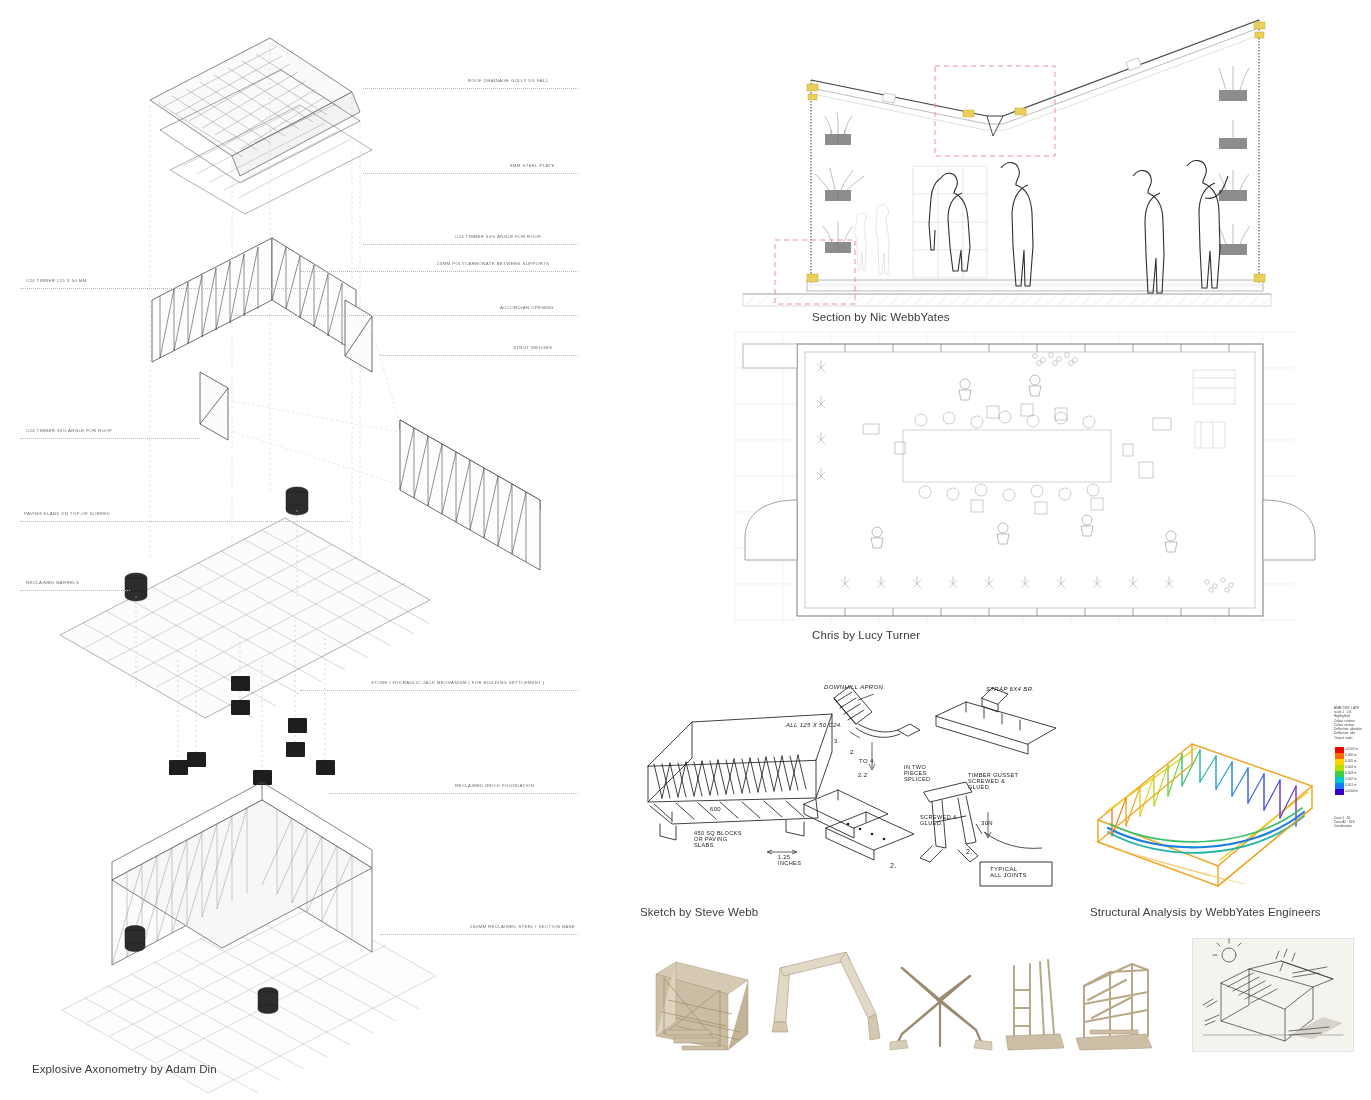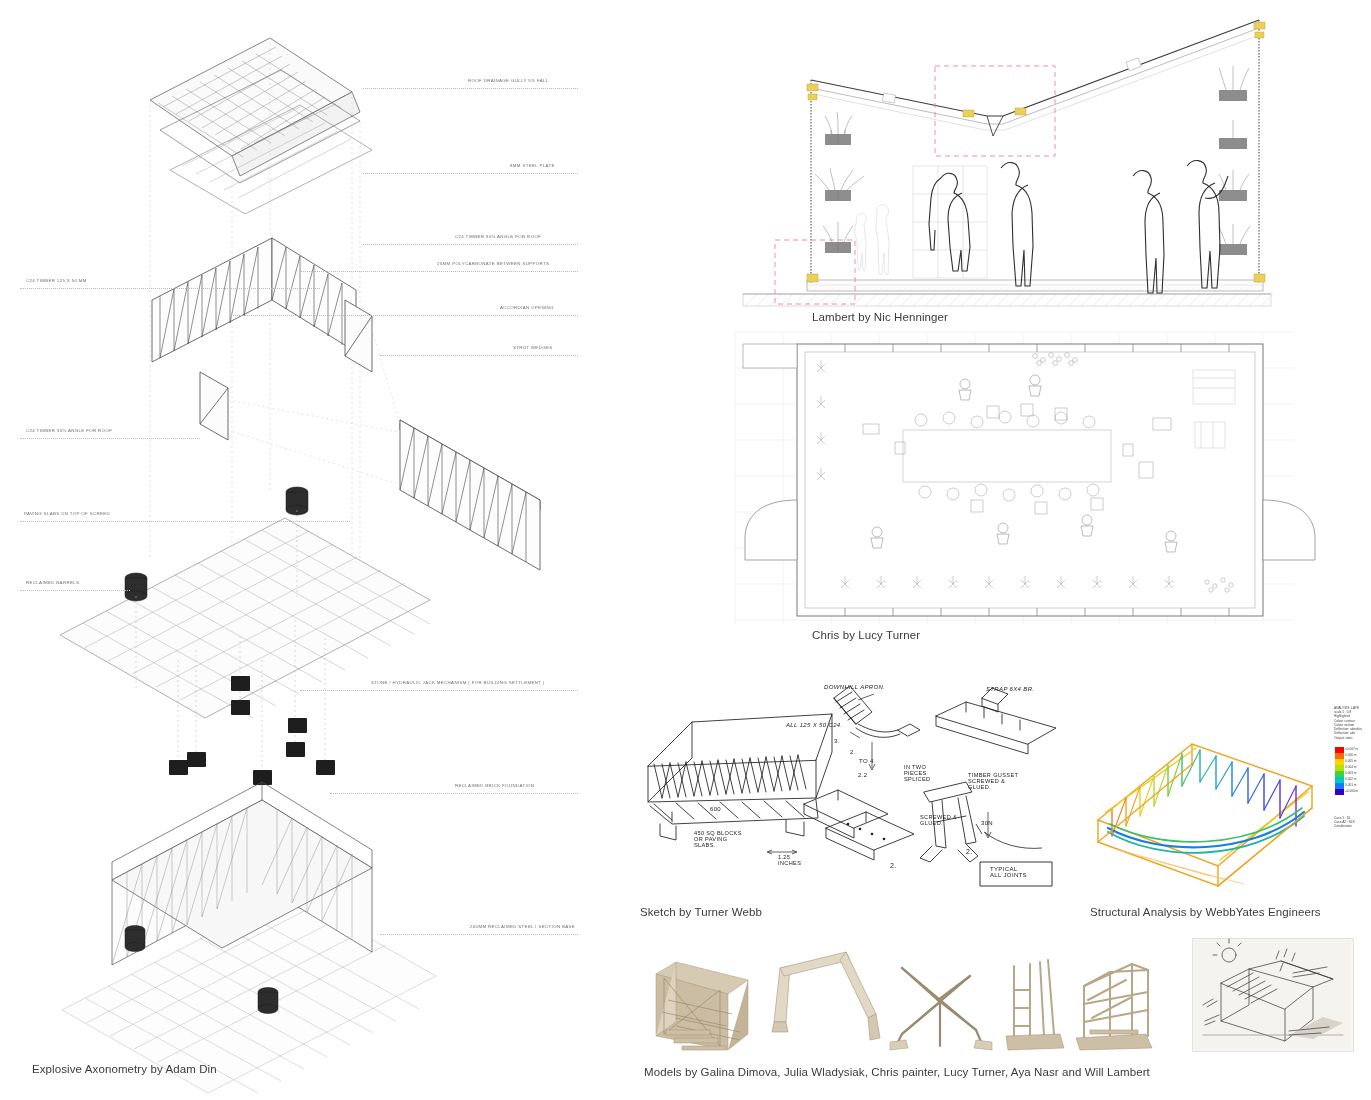--- a/index.html
+++ b/index.html
@@ -475,21 +475,21 @@
     <g fill="none" stroke="#2f2f2f" stroke-width="1.1">
       <path d="M206,170 c5,-7 14,-6 16,2 c2,7 -3,9 -3,13 c10,4 13,14 14,26 l2,28 l-3,24 l-5,0 l-1,-21 l-3,21 l-5,0 l-3,-24 l-2,-28 c0,-12 4,-22 14,-26"></path>
       <path d="M206,170 c-5,3 -9,9 -10,20 l-2,26 l2,26 l3,0 l1,-20"></path>
       <path d="M266,160 c6,-8 16,-7 18,2 c2,8 -4,10 -3,15 c12,4 15,15 16,28 l1,33 l-3,40 l-5,0 l-1,-36 l-3,36 l-5,0 l-3,-40 l-1,-33 c1,-13 5,-24 16,-28"></path>
       <path d="M398,168 c6,-8 16,-7 18,2 c2,8 -4,10 -3,15 c12,5 15,16 15,30 l1,32 l-2,38 l-5,0 l-1,-35 l-3,35 l-5,0 l-2,-38 l-1,-32 c0,-14 3,-25 15,-30"></path>
       <path d="M452,158 c6,-8 17,-7 19,2 c2,8 -4,10 -3,15 c13,5 16,17 16,30 l1,35 l-3,40 l-5,0 l-2,-37 l-3,37 l-5,0 l-2,-40 l-1,-35 c0,-13 3,-25 16,-30"></path>
 
       <path d="M470,190 c10,2 16,-4 20,-14 l3,-8"></path>
     </g>
   </svg>
-  <div class="caption" id="sec-cap" style="position:absolute;left:77px;top:303px;">Lambert by Nic Henninger</div>
+  <div class="caption" id="sec-cap" style="position:absolute;left:77px;top:303px;">Section by Nic WebbYates</div>
 </div>
 
 <div class="panel" id="plan">
   <svg width="560" height="292" viewBox="0 0 560 292">
 
     <g stroke="#e9e9e9" stroke-width="0.6">
       <path d="M0,0 L560,0"></path>
         <path d="M0,36 L560,36"></path>
         <path d="M0,72 L560,72"></path>
       <path d="M0,108 L560,108"></path>
@@ -732,21 +732,21 @@
     <span class="anno" style="left:284px;top:142px;font-size:5.6px;color:#222;width:40px;white-space:normal;">SCREWED &amp; GLUED.</span>
     <span class="anno" style="left:345px;top:148px;font-size:6px;color:#222;">30n</span>
     <span class="anno" style="left:74px;top:134px;font-size:6px;color:#222;">600</span>
     <span class="anno" style="left:58px;top:158px;font-size:5.6px;color:#222;width:52px;white-space:normal;">450 SQ BLOCKS OR PAVING SLABS.</span>
     <span class="anno" style="left:142px;top:182px;font-size:5.6px;color:#222;width:34px;white-space:normal;">1.25 INCHES</span>
     <span class="anno" style="left:254px;top:190px;font-size:7px;color:#222;">2.</span>
     <span class="anno" style="left:330px;top:176px;font-size:7px;color:#222;">2.</span>
     <span class="anno" style="left:354px;top:194px;font-size:6px;color:#222;width:40px;white-space:normal;">TYPICAL ALL JOINTS</span>
   </div>
 
-  <div class="caption" id="sketch-cap" style="position:absolute;left:4px;top:234px;">Sketch by Turner Webb</div>
+  <div class="caption" id="sketch-cap" style="position:absolute;left:4px;top:234px;">Sketch by Steve Webb</div>
 </div>
 
 <div class="panel" id="analysis">
   <svg width="250" height="190" viewBox="0 0 250 190">
 
     <g fill="none" stroke-width="1.4" stroke-linecap="round">
 
       <path d="M18,120 L112,44 L232,86 L138,166 Z" stroke="#f0a31e"></path>
       <path d="M18,120 L18,142 M112,44 L112,64 M232,86 L232,108 M138,166 L138,186" stroke="#f0a31e"></path>
       <path d="M18,142 L138,186 L232,108" stroke="#f0a31e"></path>
@@ -907,21 +907,20 @@
         <path d="M444,66 L508,54 M444,84 L508,72"></path>
         <path d="M444,48 L470,34 M492,26 L508,32"></path>
         <path d="M448,62 L486,42 M452,80 L490,60"></path>
       </g>
       <g fill="#cdbfa6" stroke="#a08e70" stroke-width="0.5">
         <path d="M436,100 L506,96 L512,110 L440,112 Z"></path>
         <rect x="450" y="92" width="48" height="4"></rect>
       </g>
     </g>
   </svg>
-  <div class="caption" id="models-cap" style="position:absolute;left:4px;top:128px;">Models by Galina Dimova, Julia Wladysiak, Chris painter, Lucy Turner, Aya Nasr and Will Lambert</div>
 </div>
 
 <div class="panel" id="handsketch">
   <svg width="158" height="110" viewBox="0 0 158 110">
     <rect x="0" y="0" width="158" height="110" fill="#f5f3ee"></rect>
     <g fill="none" stroke="#4a4a4a" stroke-width="0.8" stroke-linecap="round">
 
       <circle cx="36" cy="16" r="7"></circle>
       <path d="M36,4 L36,0 M24,16 L20,16 M27,7 L24,4 M45,7 L48,4"></path>
 

